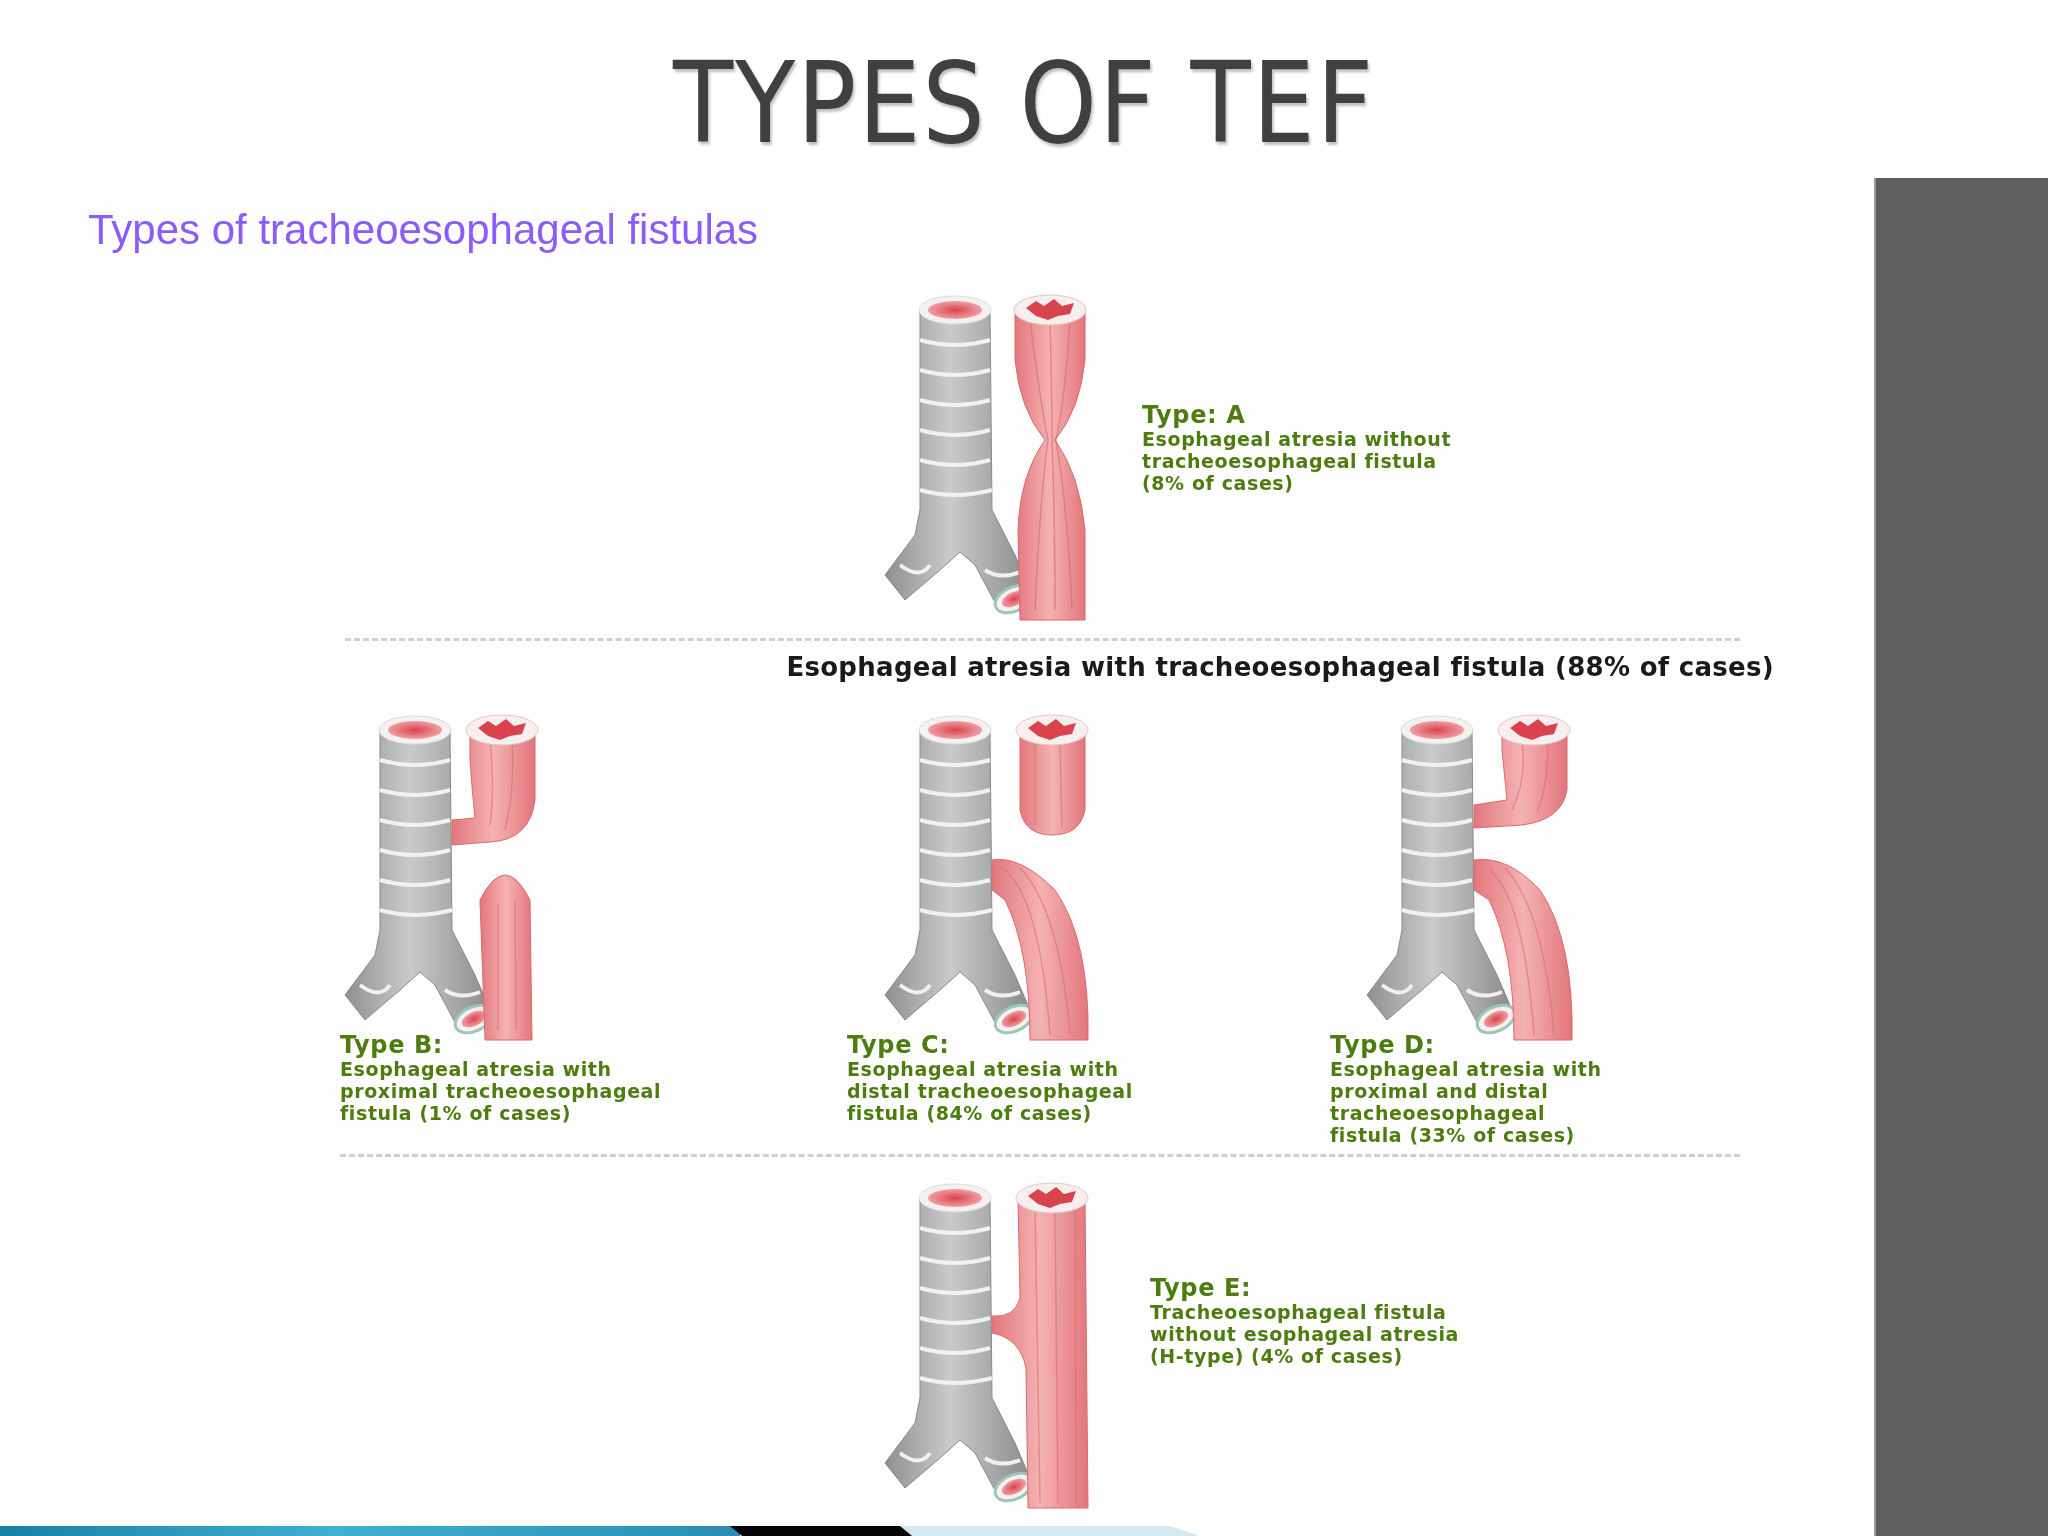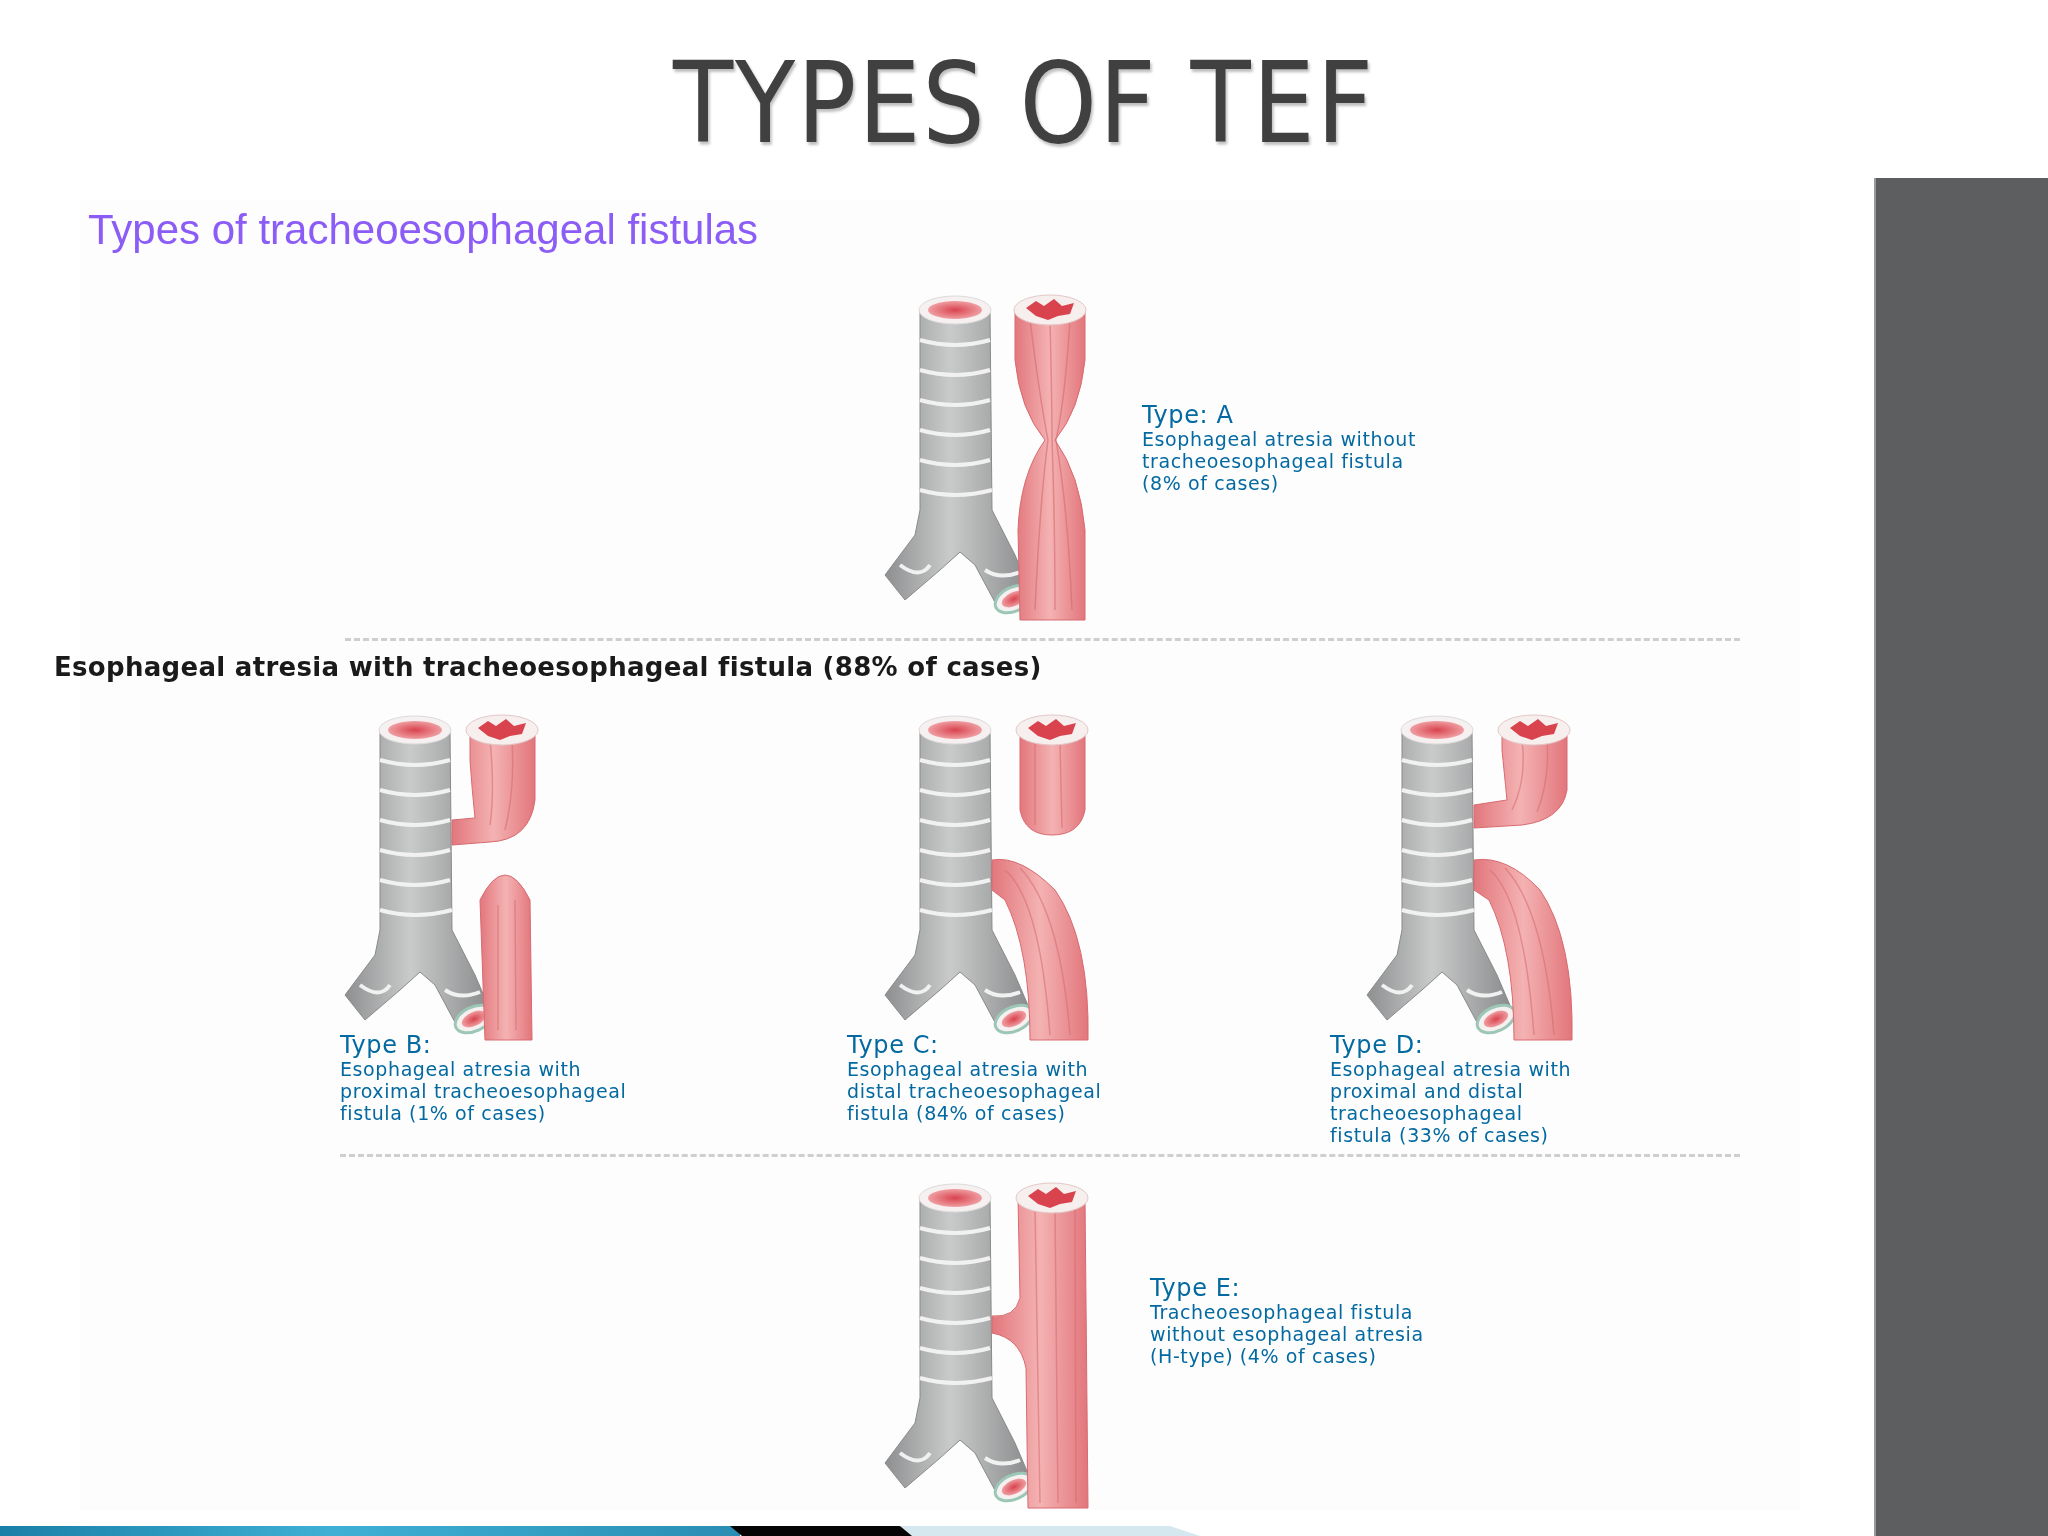--- a/index.html
+++ b/index.html
@@ -27,32 +27,32 @@
       background: #fdfdfd;
     }
     .figure-heading {
       position: absolute; left: 8px; top: 6px;
       font-family: "Liberation Sans", sans-serif;
       font-size: 42px; color: #8b5cf6;
     }
     .caption {
       position: absolute;
       font-family: "DejaVu Sans", sans-serif;
-      font-weight: normal; color: #0369a1;
+      font-weight: bold; color: #4d7c0f;
       line-height: 22px; font-size: 19px;
       letter-spacing: 0.6px;
     }
     .caption .type-label { font-size: 24px; line-height: 26px; display: block; }
     .caption .line { display: block; }
     .divider {
       position: absolute; height: 0;
       border-top: 3px dashed #cfcfcf;
     }
     .group-heading {
-      position: absolute; left: 0; width: 1720px; text-align: left;
+      position: absolute; left: 0; width: 1720px; text-align: right;
       font-family: "DejaVu Sans", sans-serif; font-weight: bold;
       font-size: 26px; color: #1a1a1a; letter-spacing: 0.3px;
     }
     .diagram { position: absolute; }
     .bottom-bar {
       position: absolute; left: 0; top: 1526px; width: 2048px; height: 10px;
     }
     .bar-blue {
       position: absolute; left: 0; top: 0; height: 10px; width: 740px;
       background: linear-gradient(90deg, #1a7fa6 0%, #3fb0d4 45%, #2a8db3 100%);

